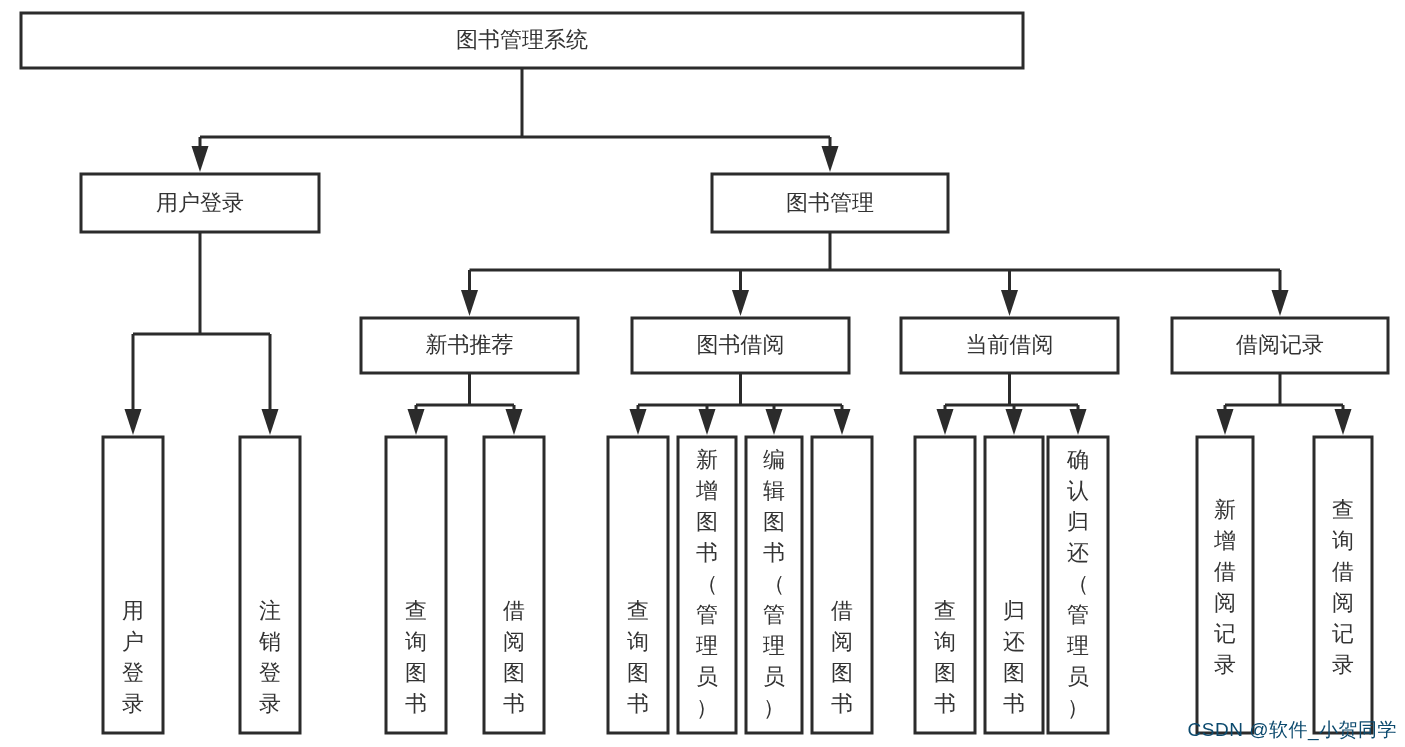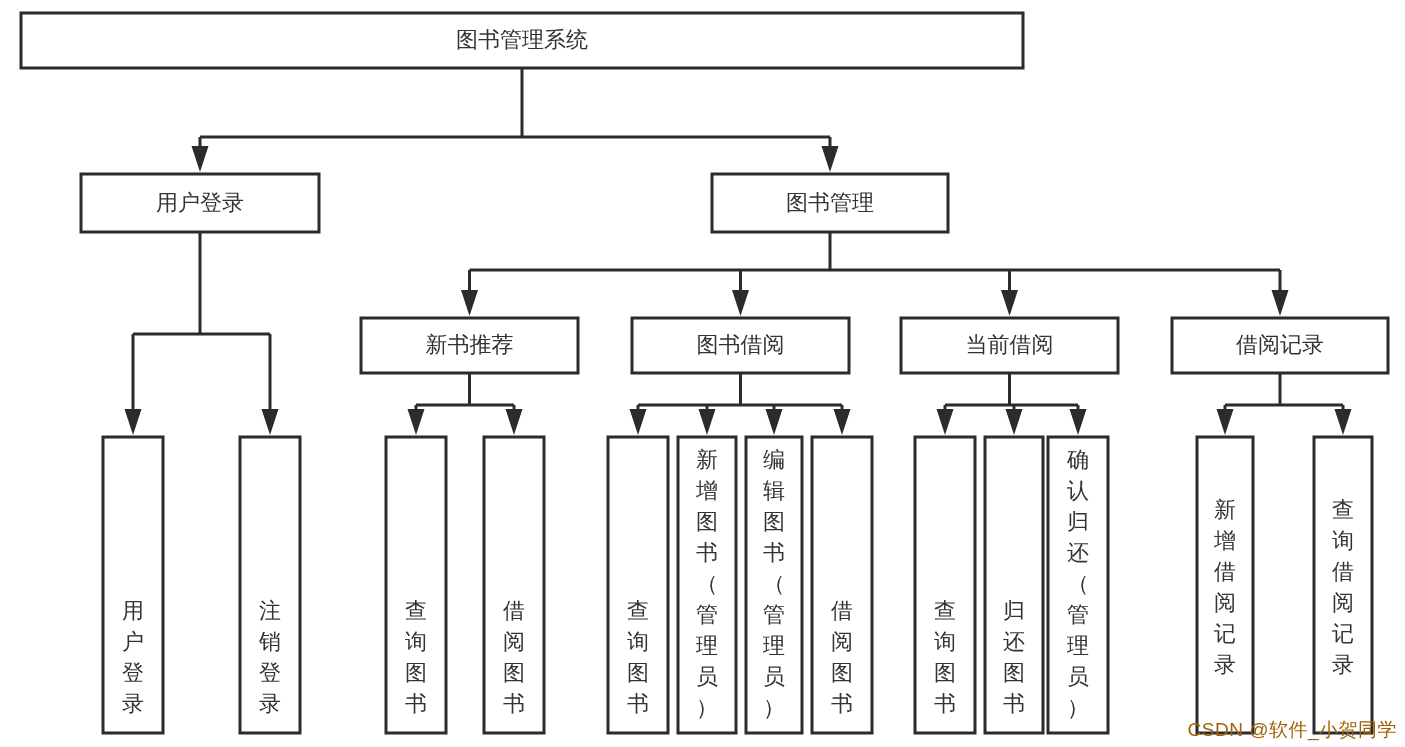--- a/index.html
+++ b/index.html
@@ -6,21 +6,21 @@
   body{font-family:"Liberation Sans","DejaVu Sans",sans-serif;}
   #stage{position:relative;width:1405px;height:747px;background:#ffffff;overflow:hidden;}
   #diagram{position:absolute;left:0;top:0;width:1405px;height:747px;}
   .node-rect{fill:#ffffff;stroke:#2b2b2b;stroke-width:3;}
   .link{stroke:#2b2b2b;stroke-width:3;fill:none;}
   .arrow-head{fill:#2b2b2b;stroke:none;}
   .node-label{fill:#333333;font-family:"Liberation Sans","DejaVu Sans",sans-serif;
     font-size:22px;text-anchor:middle;dominant-baseline:middle;}
   .vlabel{fill:#333333;font-family:"Liberation Sans","DejaVu Sans",sans-serif;
     font-size:22px;text-anchor:middle;}
-  .watermark{position:absolute;right:8px;bottom:4px;font-size:19px;color:#a16207;
+  .watermark{position:absolute;right:8px;bottom:4px;font-size:19px;color:#0c4a6e;
     font-family:"Liberation Sans","DejaVu Sans",sans-serif;white-space:nowrap;
     letter-spacing:.5px;pointer-events:none;}
 </style>
 </head>
 <body>
 
 <div id="stage">
   <svg id="diagram" viewBox="0 0 1405 747">
     <g id="edge-layer">
         <g>

